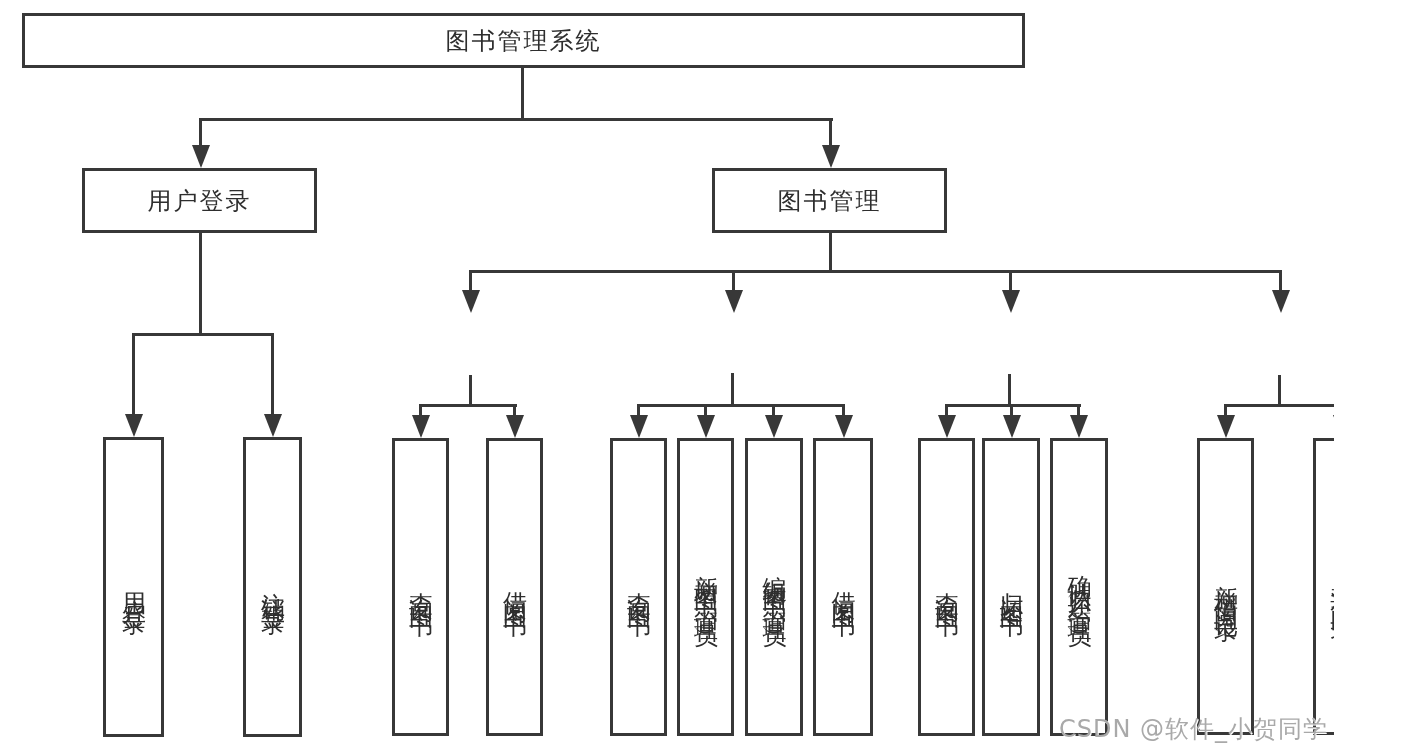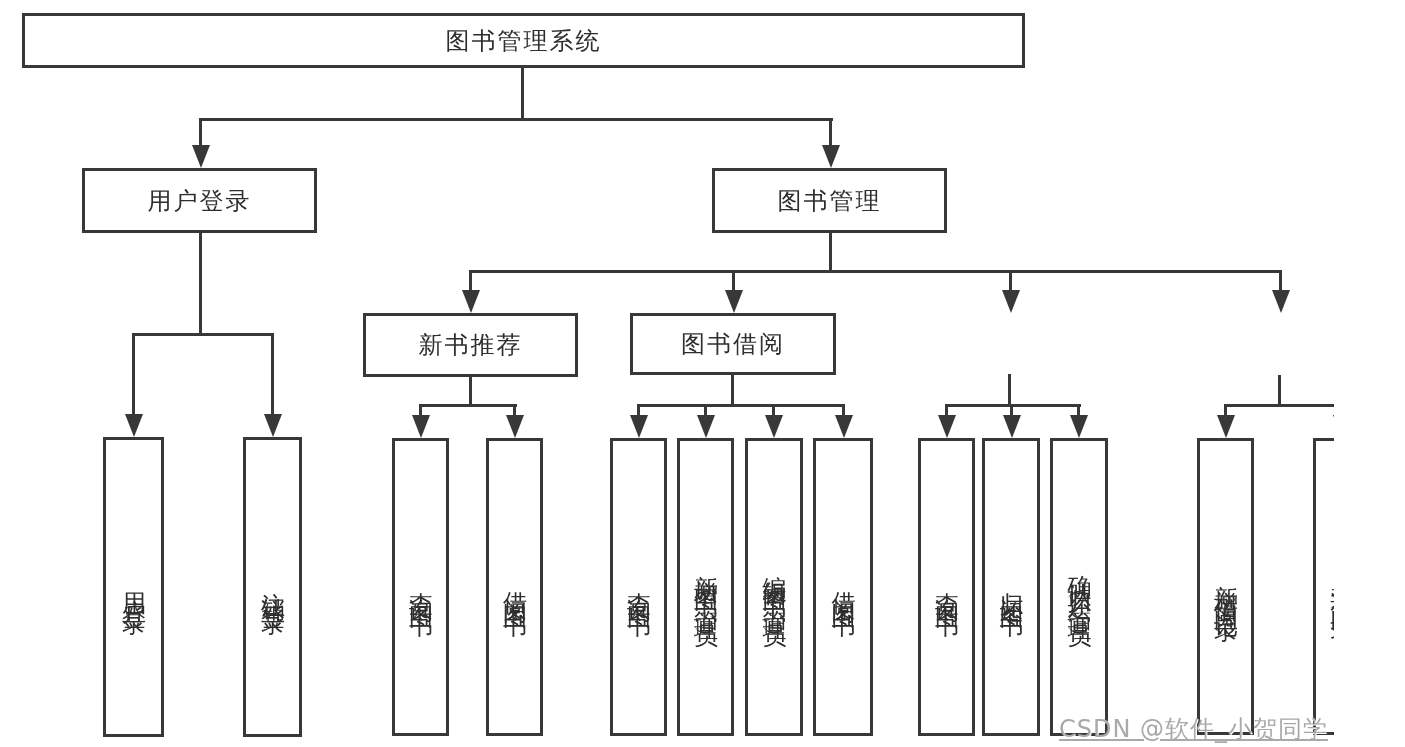--- a/index.html
+++ b/index.html
@@ -15,21 +15,21 @@
        display:flex;align-items:center;justify-content:center;}
   .lbl{font-size:24px;color:var(--text);letter-spacing:2px;white-space:nowrap;}
   .vbox .lbl{writing-mode:vertical-rl;text-orientation:mixed;letter-spacing:7px;
              line-height:1.05;white-space:normal;}
   .hline{position:absolute;height:3px;background:var(--line);}
   .vline{position:absolute;width:3px;background:var(--line);}
   .arrowhead{position:absolute;width:0;height:0;
              border-left:9px solid transparent;border-right:9px solid transparent;
              border-top:23px solid var(--line);}
   .watermark{position:absolute;right:6px;bottom:2px;font-size:24px;
-             color:var(--watermark);letter-spacing:1px;text-shadow:1px 1px 0 #fff;text-decoration:underline;}
+             color:var(--watermark);letter-spacing:1px;text-shadow:1px 1px 0 #fff;}
 </style>
 </head>
 <body>
 
 <div id="stage">
 
   <div class="vline" style="left:521px;top:66px;height:54px"></div>
   <div class="hline" style="left:199px;top:118px;width:634px"></div>
   <div class="vline" style="left:199px;top:118px;height:32px"></div>
   <div class="vline" style="left:829px;top:118px;height:32px"></div>
@@ -92,26 +92,20 @@
     <span class="lbl">图书管理系统</span>
   </div>
 
   <div class="box" style="left:82px;top:168px;width:235px;height:65px">
     <span class="lbl">用户登录</span>
   </div>
   <div class="box" style="left:712px;top:168px;width:235px;height:65px">
     <span class="lbl">图书管理</span>
   </div>
 
-  <div class="box" style="left:363px;top:313px;width:215px;height:64px">
-    <span class="lbl">新书推荐</span>
-  </div>
-  <div class="box" style="left:630px;top:313px;width:206px;height:62px">
-    <span class="lbl">图书借阅</span>
-  </div>
 
   <div class="box vbox" style="left:103px;top:437px;width:61px;height:300px">
     <span class="lbl">用户登录</span>
   </div>
   <div class="box vbox" style="left:243px;top:437px;width:59px;height:300px">
     <span class="lbl">注销登录</span>
   </div>
 
   <div class="box vbox" style="left:392px;top:438px;width:57px;height:298px">
     <span class="lbl">查询图书</span>

